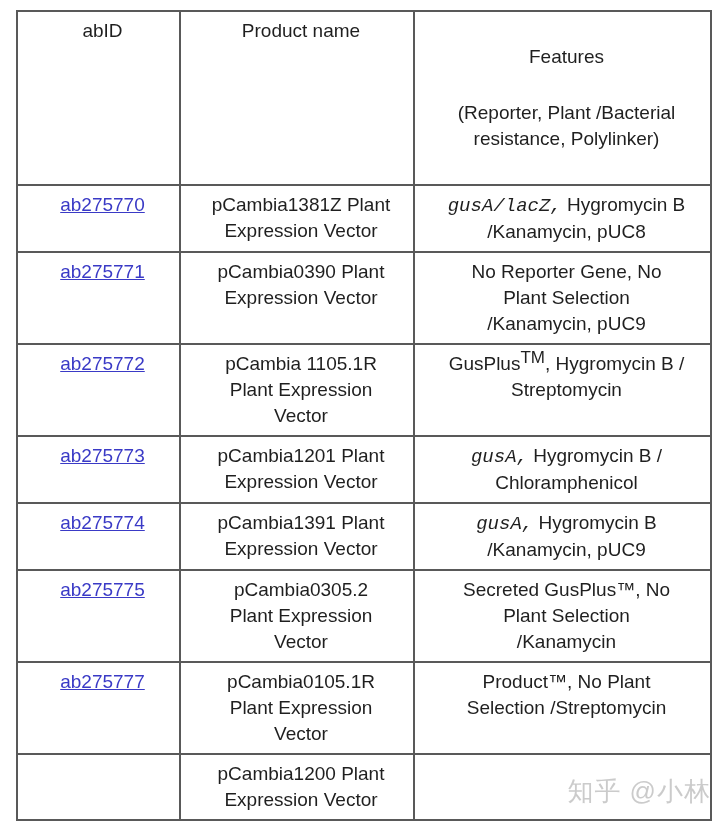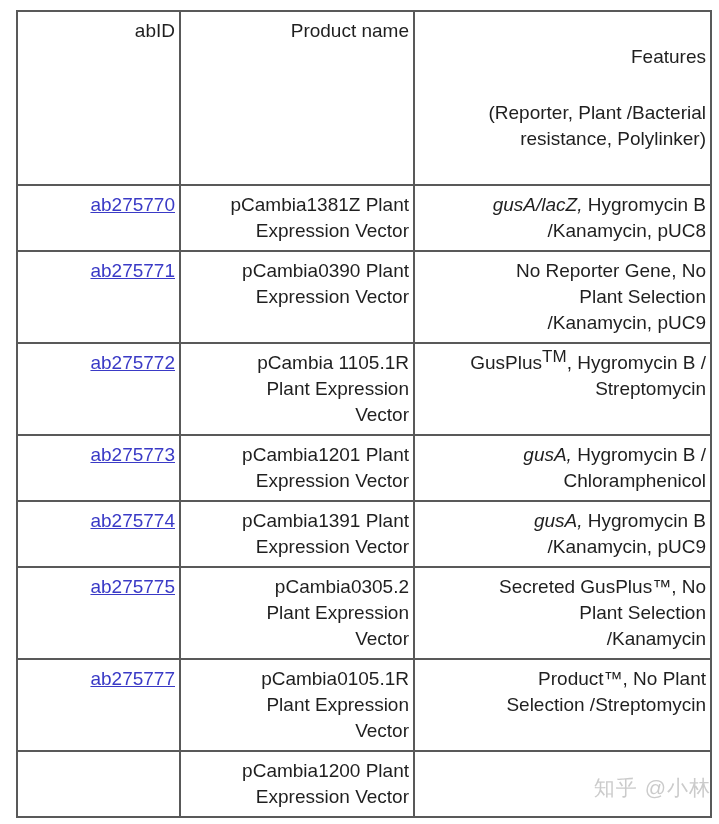--- a/index.html
+++ b/index.html
@@ -18,33 +18,33 @@
     color:var(--text-color);
   }
   .table-wrap{position:absolute;left:16px;top:10px;width:694px;}
   table{
     border-collapse:collapse;table-layout:fixed;width:694px;
     border:2px solid var(--border-outer);
   }
   th,td{
     border:2px solid var(--border-inner);
     padding:6px 4px 6px 12px;
-    vertical-align:top;text-align:right;
+    vertical-align:top;text-align:center;
     font-size:19px;line-height:26px;font-weight:normal;
     white-space:pre-line;
     overflow:hidden;
   }
   th{height:94px;}
   .features-sublabel{margin-top:4px;}
   a{color:var(--link-color);text-decoration:underline;cursor:pointer;margin-top:20px;}
-  .italic{font-style:italic;}
+  .italic{font-style:italic;font-family:Liberation Mono, monospace;}
   .sup{vertical-align:super;font-size:17px;line-height:0;}
   .watermark{
     position:absolute;top:774px;right:8px;
-    font-size:21px;letter-spacing:1px;
+    font-size:26px;letter-spacing:1px;
     color:var(--watermark-color);
     opacity:0.95;z-index:5;pointer-events:none;
   }
 </style>
 </head>
 <body>
 
 <div class="table-wrap">
   <table>
     <colgroup>

